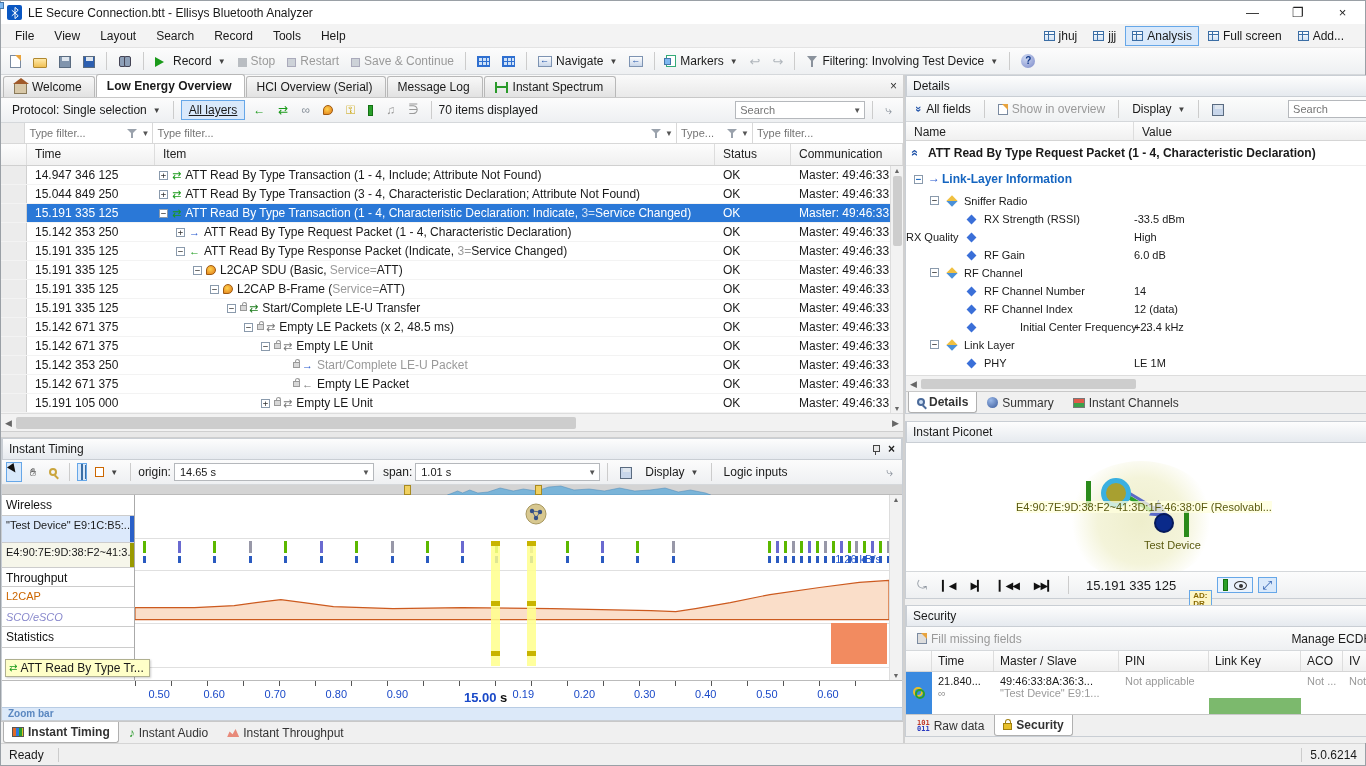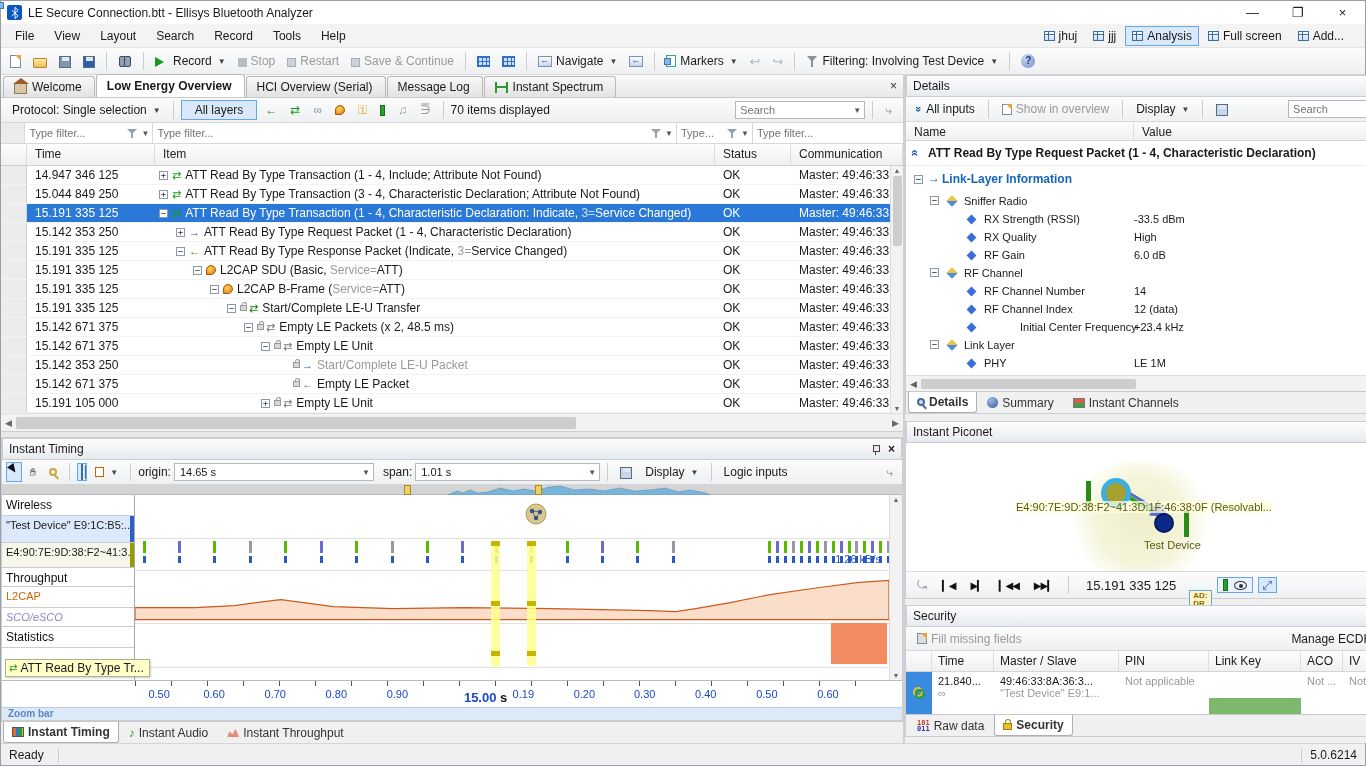--- a/index.html
+++ b/index.html
@@ -66,21 +66,21 @@
   .dtab { display:flex; align-items:center; gap:5px; padding:3px 12px 3px 10px; border:1px solid #b8b8b8; border-bottom:none; background:linear-gradient(#f8f8f8,#e2e2e2); margin-right:1px; border-radius:3px 3px 0 0; height:21px; }
   .dtab.active { background:#fff; font-weight:bold; height:23px; }
   .dtab-close { position:absolute; right:6px; top:4px; font-size:12px; color:#333; }
   .home-ico { width:13px; height:11px; position:relative; background:#d8c8a8; border:1px solid #8a7a5a; margin-top:2px; }
   .home-ico:before { content:""; position:absolute; left:-2px; top:-6px; border:8px solid transparent; border-bottom:6px solid #a05a2a; border-top:none; }
   .spect-ico { width:13px; height:11px; border-left:2px solid #2a9a2a; border-right:2px solid #2a9a2a; position:relative; }
   .spect-ico:before { content:""; position:absolute; left:0; right:0; top:4px; height:2px; background:#2a9a2a; }
 
   
   .protobar { height:25px; background:linear-gradient(#fcfcfc,#eef0f2); border-bottom:1px solid #d5d8db; display:flex; align-items:center; padding:0 6px; gap:3px; flex:none; }
-  .alllayers { border:1px solid #66a7e8; background:#d9e9fb; padding:2px 13px; }
+  .alllayers { border:1px solid #66a7e8; background:#d9e9fb; padding:2px 7px;text-decoration:underline; }
   .pico { font-size:12px; line-height:14px; }
   .searchbox { width:130px; height:18px; border:1px solid #b5b8bc; background:#fff; display:flex; align-items:center; }
   .searchbox input { border:none; outline:none; flex:1; font-size:11px; padding:0 4px; font-family:inherit; color:#333; min-width:0; }
   .combo-arrow { width:14px; text-align:center; font-size:8px; color:#555; }
 
   
   .filterrow { height:21px; display:flex; flex:none; background:#f2f2f2; border-bottom:1px solid #d8d8d8; }
   .fcell { border-right:1px solid #d8d8d8; display:flex; align-items:center; background:#fff; }
   .fcell input { border:none; outline:none; flex:1; font-size:11px; padding:0 4px; font-family:inherit; min-width:0; }
   .funnel { width:11px; height:11px; position:relative; flex:none; }
@@ -831,21 +831,21 @@
     <div class="rightcol">
 
       <div class="details">
         <div class="panel-hdr">
           <span>Details</span>
 
         </div>
         <div class="dtools">
           <span class="tbtn">
               <span class="chev2">»</span>
-              <span>All inputs</span>
+              <span>All fields</span>
             </span>
           <span class="sep"></span>
           <span class="tbtn dim">
               <span class="ic ic-page" style="width:10px;height:11px"></span>
               <span>Show in overview</span>
             </span>
           <span class="sep"></span>
           <span class="tbtn">
               <span>Display</span>
               <span class="caret">▼</span>
@@ -872,21 +872,21 @@
               <span class="gdiamond" style="left: 42px; top: 5px;"></span>
               <span class="nm" style="padding-left: 58px;">Sniffer Radio</span>
             </div>
             <div class="drow">
               <span class="diamond" style="left: 62px; top: 6px;"></span>
               <span class="nm" style="padding-left: 78px;">RX Strength (RSSI)</span>
               <span class="vl">-33.5 dBm</span>
             </div>
             <div class="drow">
               <span class="diamond" style="left: 62px; top: 6px;"></span>
-              <span class="nm" style="padding-left: 78px;">RX Quality</span>
+              <span class="nm" style="">RX Quality</span>
               <span class="vl">High</span>
             </div>
             <div class="drow">
               <span class="diamond" style="left: 62px; top: 6px;"></span>
               <span class="nm" style="padding-left: 78px;">RF Gain</span>
               <span class="vl">6.0 dB</span>
             </div>
             <div class="drow">
               <span class="expbox2" style="left: 24px; top: 4px;">−</span>
               <span class="gdiamond" style="left: 42px; top: 5px;"></span>

